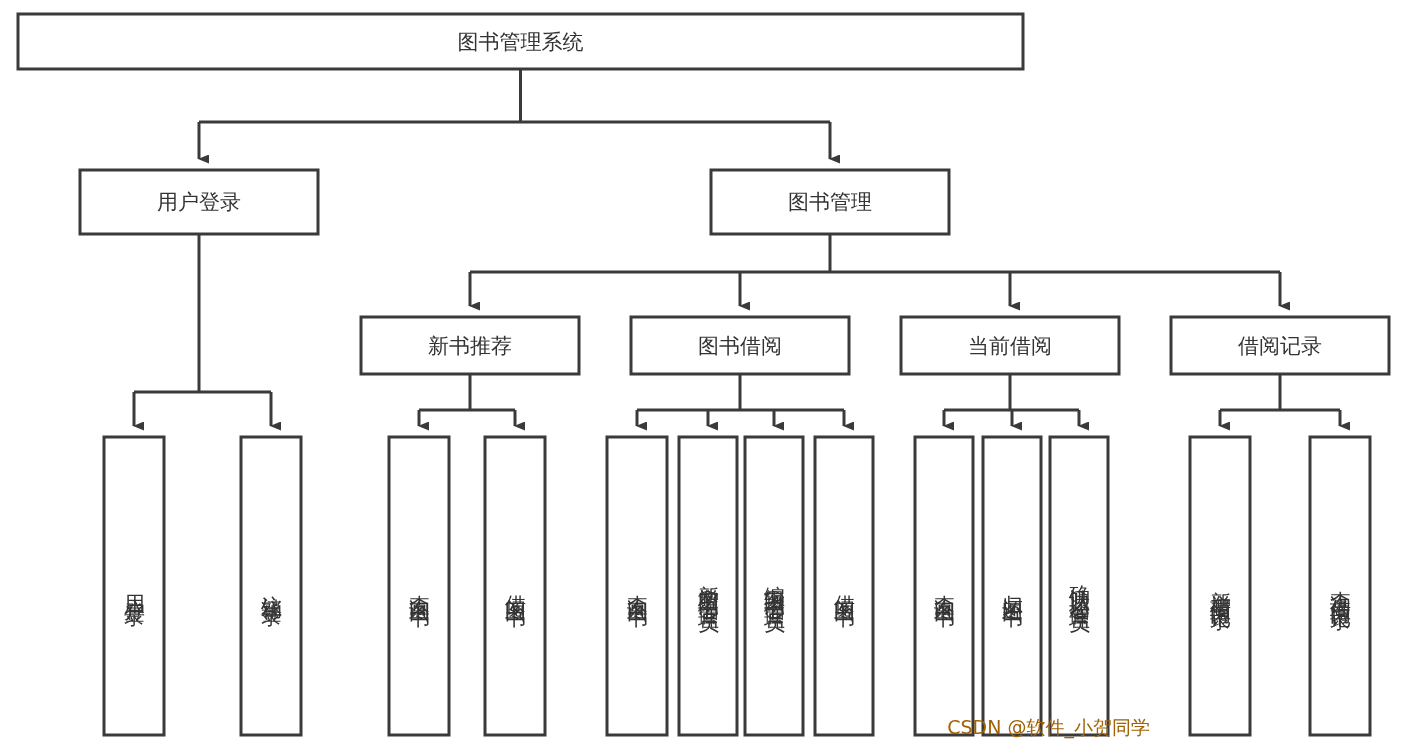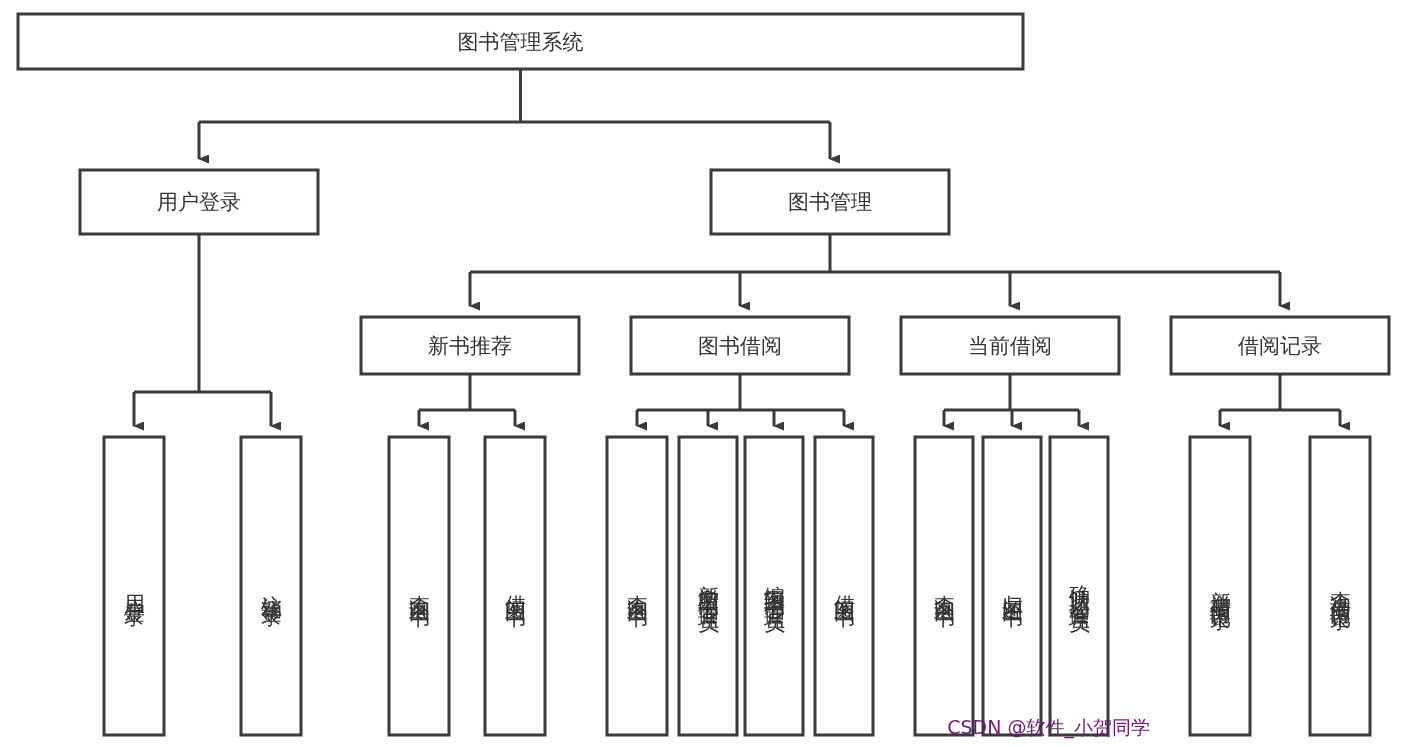--- a/index.html
+++ b/index.html
@@ -23,21 +23,21 @@
     font-size:21px;color:#333333;
     letter-spacing:4px;
     display:flex;align-items:center;justify-content:center;
     line-height:1;
     white-space:nowrap;
     pointer-events:none;
   }
   .watermark{
     position:absolute;right:8px;bottom:6px;
     font-family:"DejaVu Sans","Liberation Sans",sans-serif;
-    font-size:19px;color:#701a75;white-space:nowrap;
+    font-size:19px;color:#a16207;white-space:nowrap;
   }
 </style>
 </head>
 <body>
 
 <div id="diagram-root">
 
   <svg class="flow" viewBox="0 0 1405 747">
     <defs>
       <marker id="arrowhead" markerWidth="9" markerHeight="11" refX="4.5" refY="10" orient="auto" markerUnits="userSpaceOnUse">

